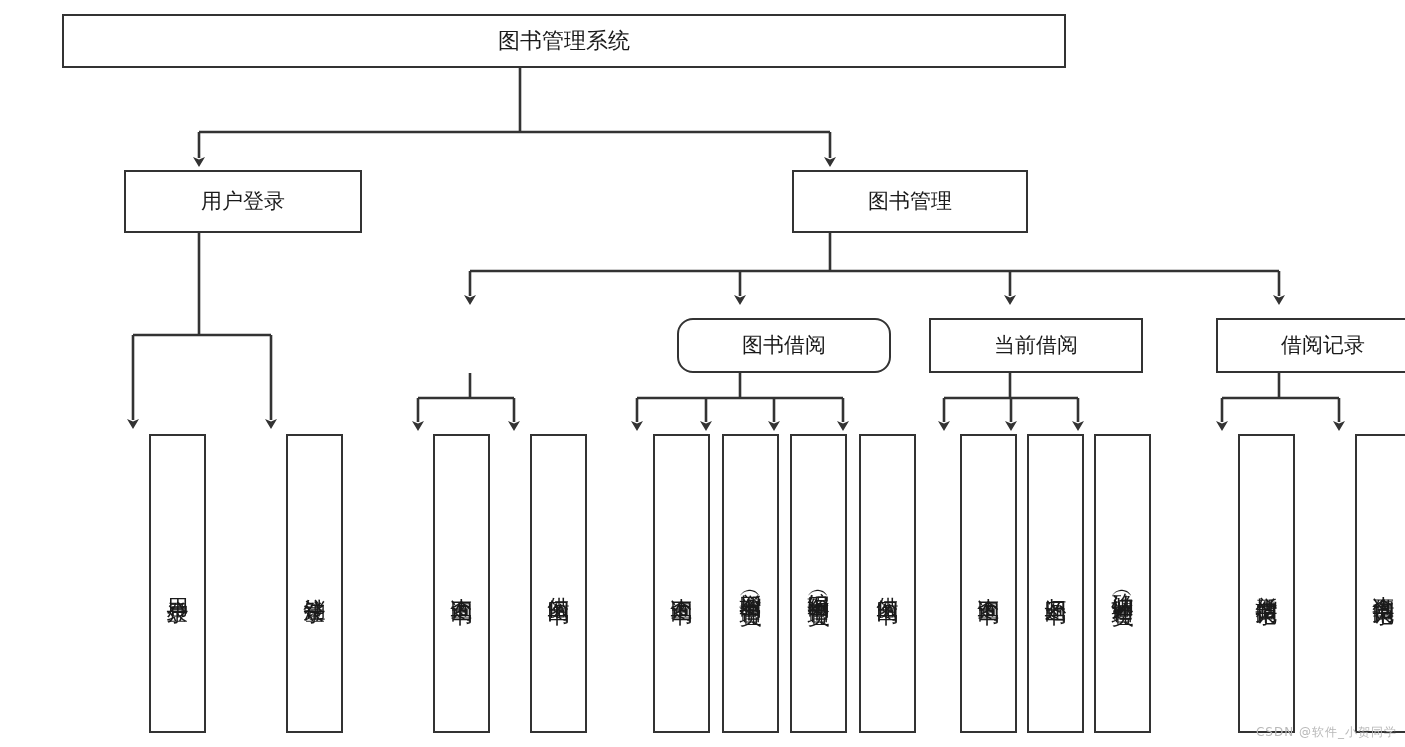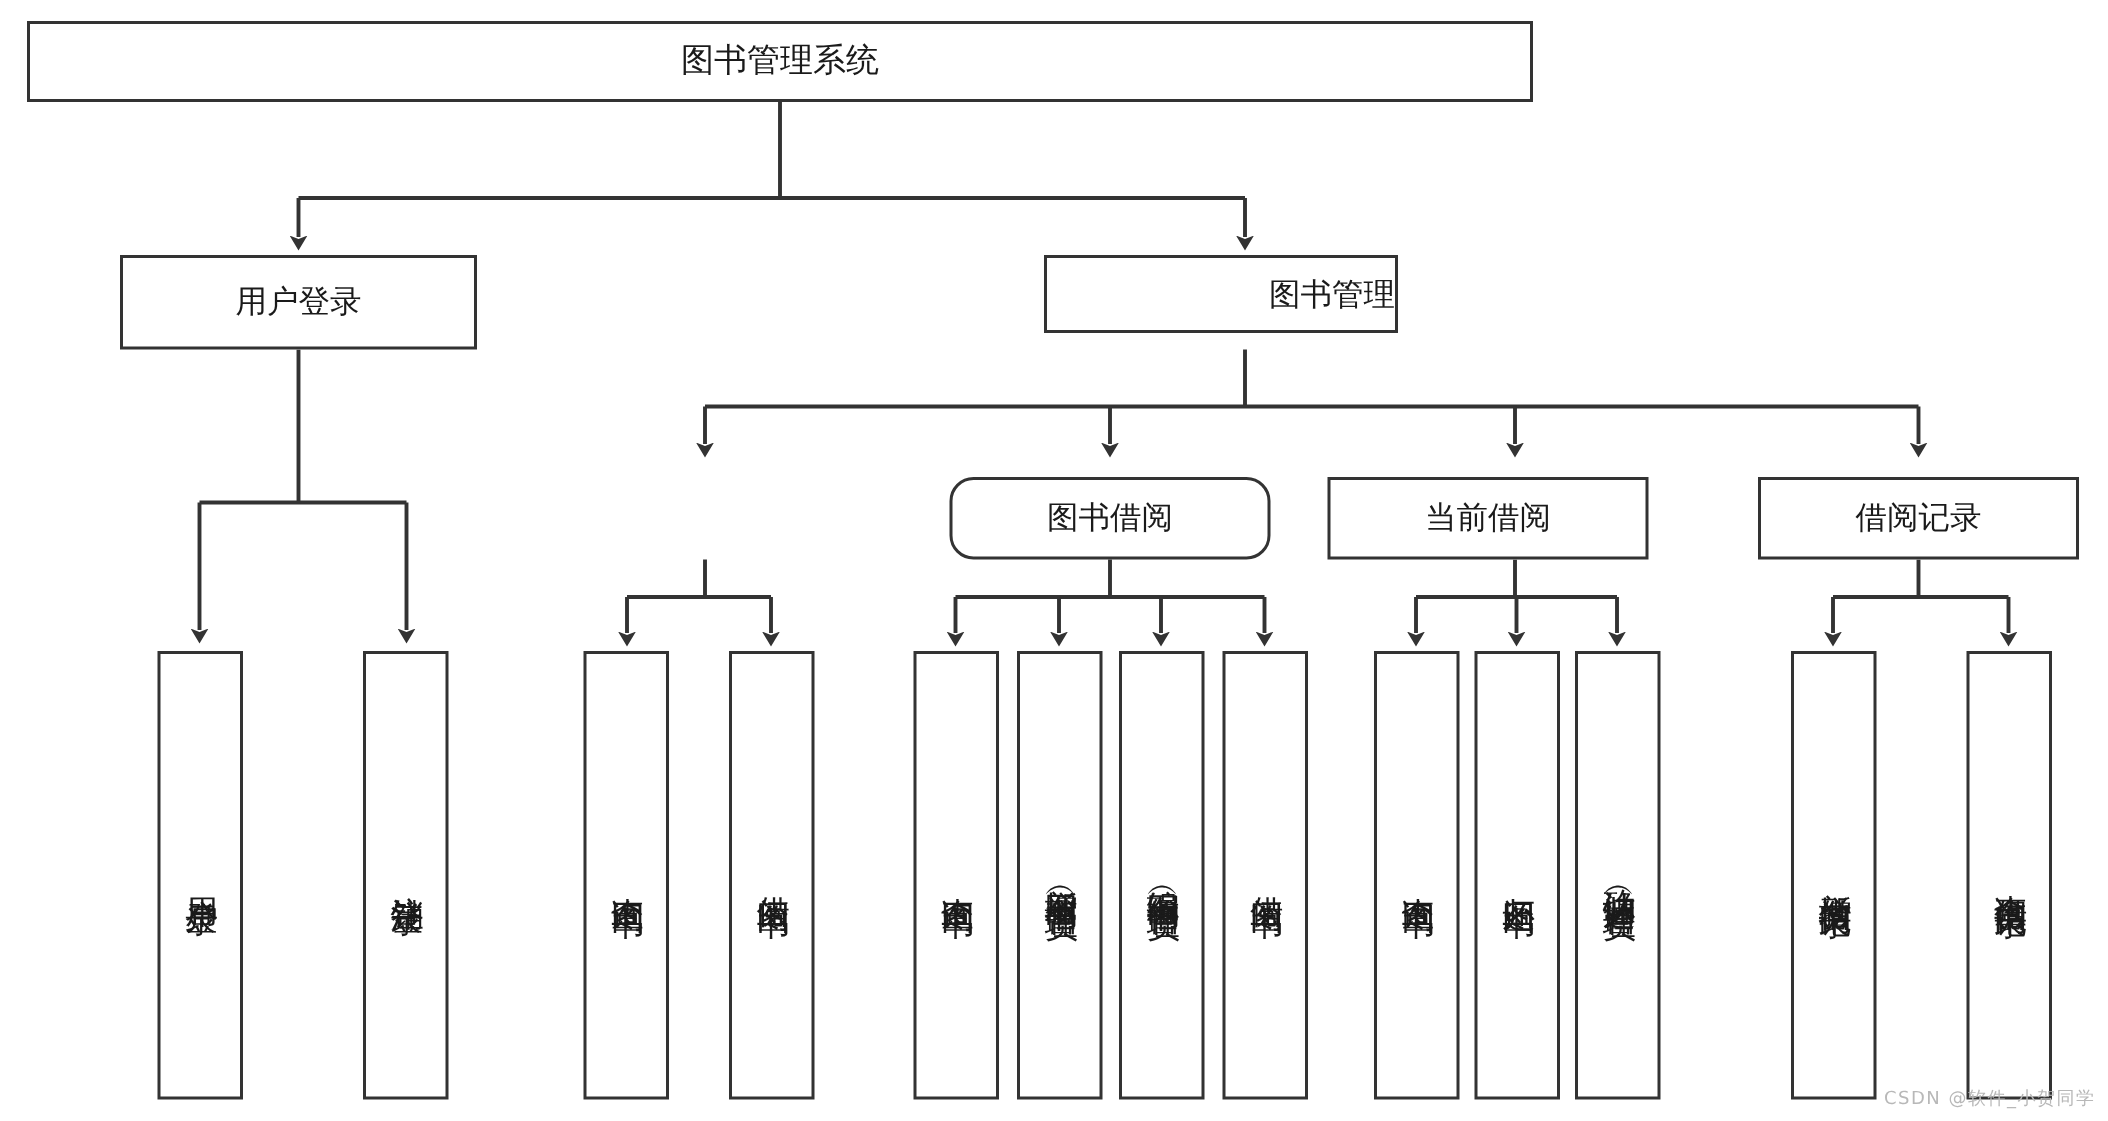--- a/index.html
+++ b/index.html
@@ -28,20 +28,21 @@
   }
   .node {
     position: absolute;
     box-sizing: border-box;
     background: #ffffff;
     border: 2px solid #333333;
     display: flex;
     align-items: center;
     justify-content: center;
     color: #1a1a1a;
+    margin-left: 44px;
   }
   .node .lbl {
     display: block;
     text-align: center;
     line-height: 1.18;
     white-space: pre;
   }
   
   .node.horiz .lbl {
     writing-mode: horizontal-tb;
@@ -130,21 +131,21 @@
     </g>
   </svg>
 
   <div class="node horiz root" style="left:18px; top:14px; width:1004px; height:54px;">
     <span class="lbl">图书管理系统</span>
   </div>
 
   <div class="node horiz" style="left:80px; top:170px; width:238px; height:63px;">
     <span class="lbl">用户登录</span>
   </div>
-  <div class="node horiz" style="left:696px; top:170px; width:236px; height:52px;justify-content:flex-end;">
+  <div class="node horiz" style="left:748px; top:170px; width:236px; height:63px;">
     <span class="lbl">图书管理</span>
   </div>
 
   <div class="node horiz" style="left:633px; top:318px; width:214px; height:55px;border-radius:16px;">
     <span class="lbl">图书借阅</span>
   </div>
   <div class="node horiz" style="left:885px; top:318px; width:214px; height:55px;">
     <span class="lbl">当前借阅</span>
   </div>
   <div class="node horiz" style="left:1172px; top:318px; width:214px; height:55px;">

